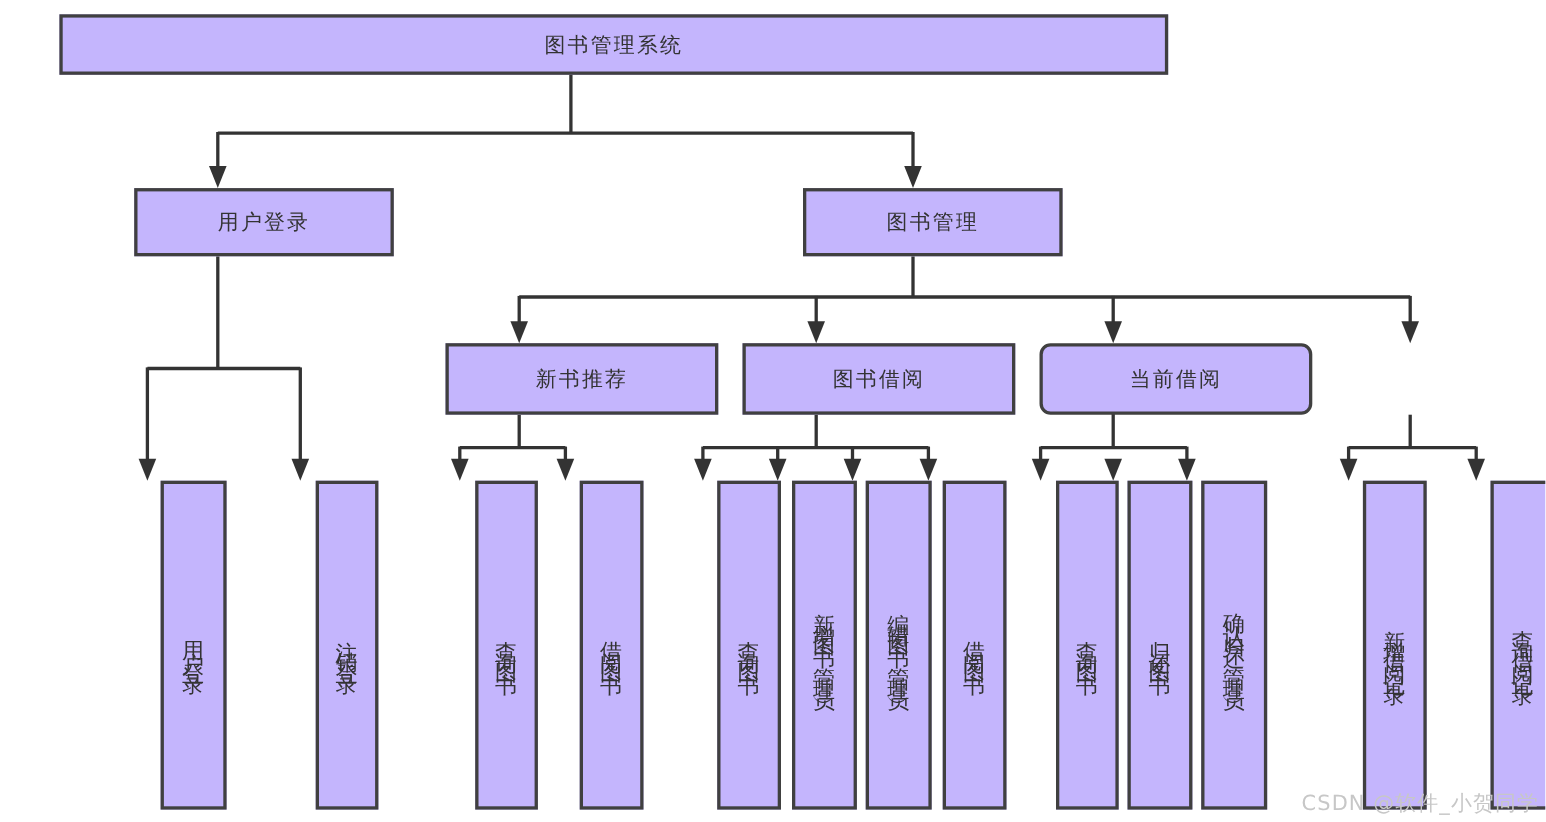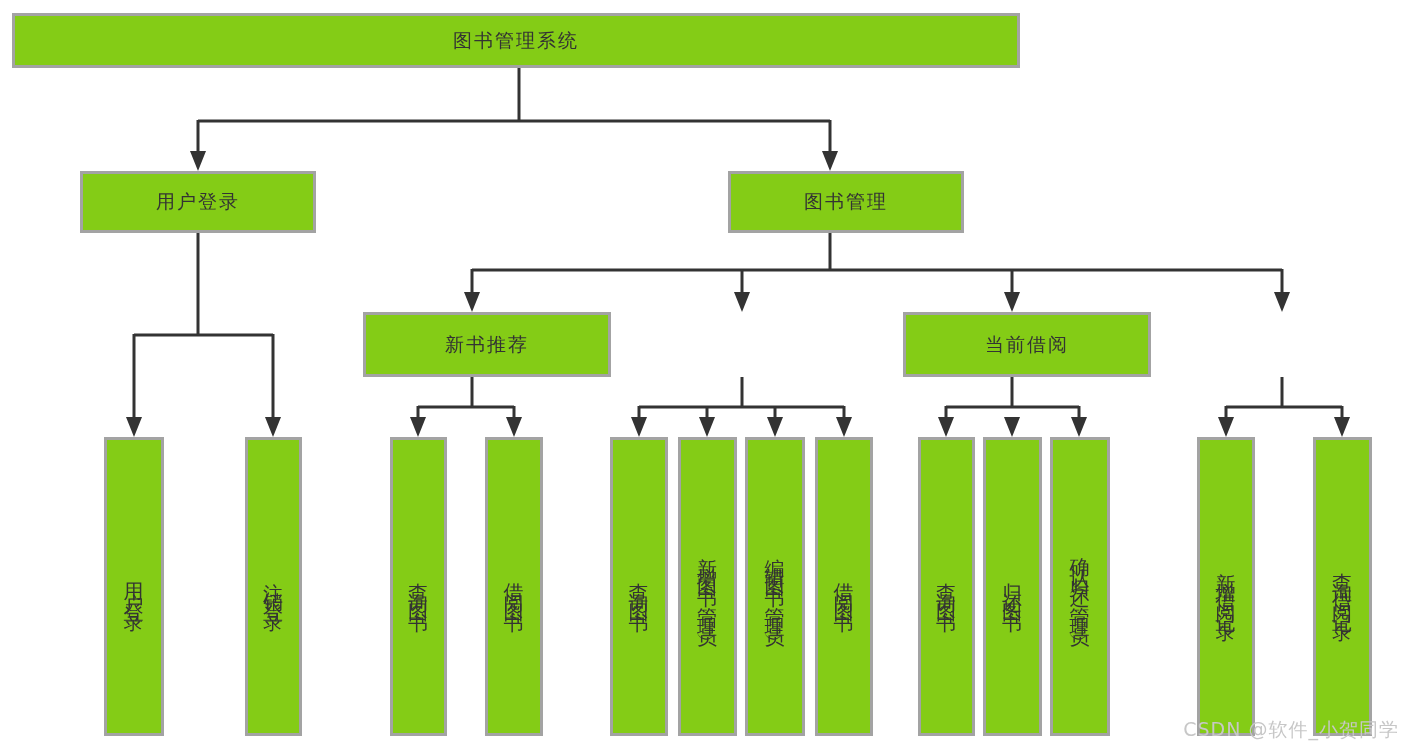--- a/index.html
+++ b/index.html
@@ -17,27 +17,28 @@
   }
   #connectors {
     position: absolute;
     left: 0; top: 0;
     width: 1405px; height: 747px;
     pointer-events: none;
   }
   .node {
     position: absolute;
     box-sizing: border-box;
-    border: 3px solid #a3a3a3;
-    background: #84cc16;
+    border: 3px solid #404040;
+    background: #c4b5fd;
     color: #333333;
     display: flex;
     align-items: center;
     justify-content: center;
     text-align: center;
+    margin-left: 42px;
   }
   .node.root {
     left: 12px; top: 13px; width: 1008px; height: 55px;
     font-size: 19px; letter-spacing: 2px;
   }
   .node.branch {
     top: 171px; width: 236px; height: 62px;
     font-size: 19px; letter-spacing: 2px;
   }
   .node.section {
@@ -136,24 +137,25 @@
       <polygon points="1004,417 1020,417 1012,437"></polygon>
       <polygon points="1071,417 1087,417 1079,437"></polygon>
       <polygon points="1218,417 1234,417 1226,437"></polygon>
       <polygon points="1334,417 1350,417 1342,437"></polygon>
     </g>
   </svg>
 
   <div class="node root">图书管理系统</div>
 
   <div class="node branch" style="left:80px;">用户登录</div>
-  <div class="node branch" style="left:728px;">图书管理</div>
+  <div class="node branch" style="left:688px;">图书管理</div>
 
   <div class="node section" style="left:363px;">新书推荐</div>
-  <div class="node section" style="left:903px;">当前借阅</div>
+  <div class="node section" style="left:633px;">图书借阅</div>
+  <div class="node section" style="left:903px;border-radius:10px;">当前借阅</div>
 
   <div class="node leaf" style="left:104px;width:60px;">
     <span class="vtext">用户登录</span>
   </div>
   <div class="node leaf" style="left:245px;width:57px;">
     <span class="vtext">注销登录</span>
   </div>
 
   <div class="node leaf" style="left:390px;width:57px;">
     <span class="vtext">查询图书</span>

